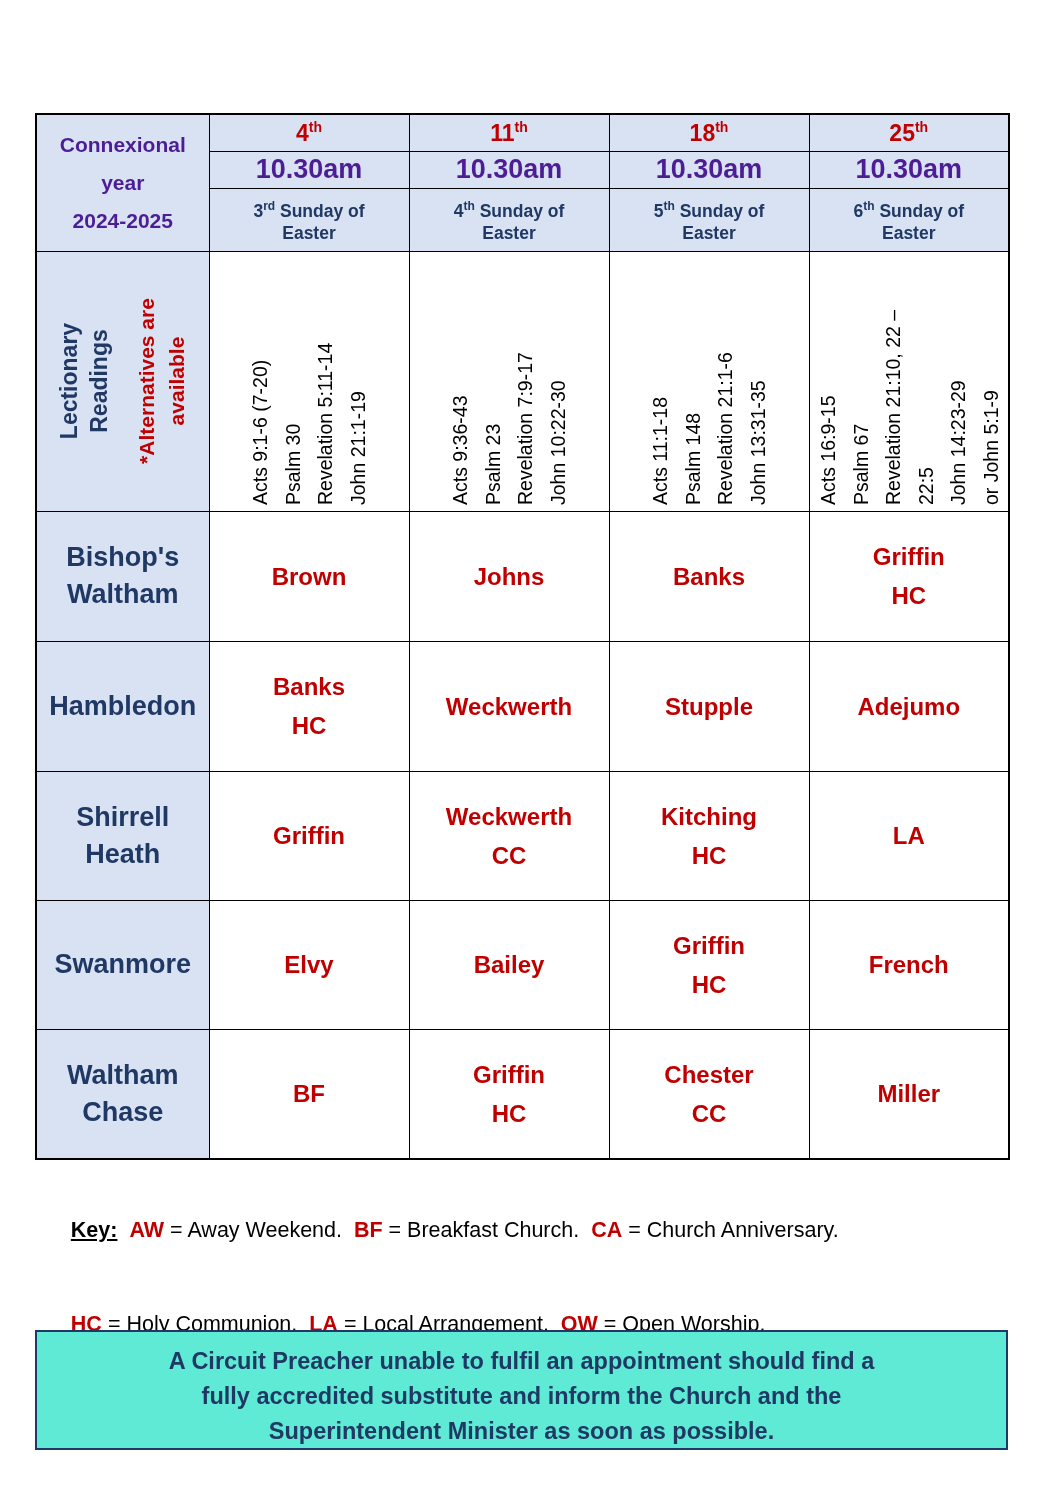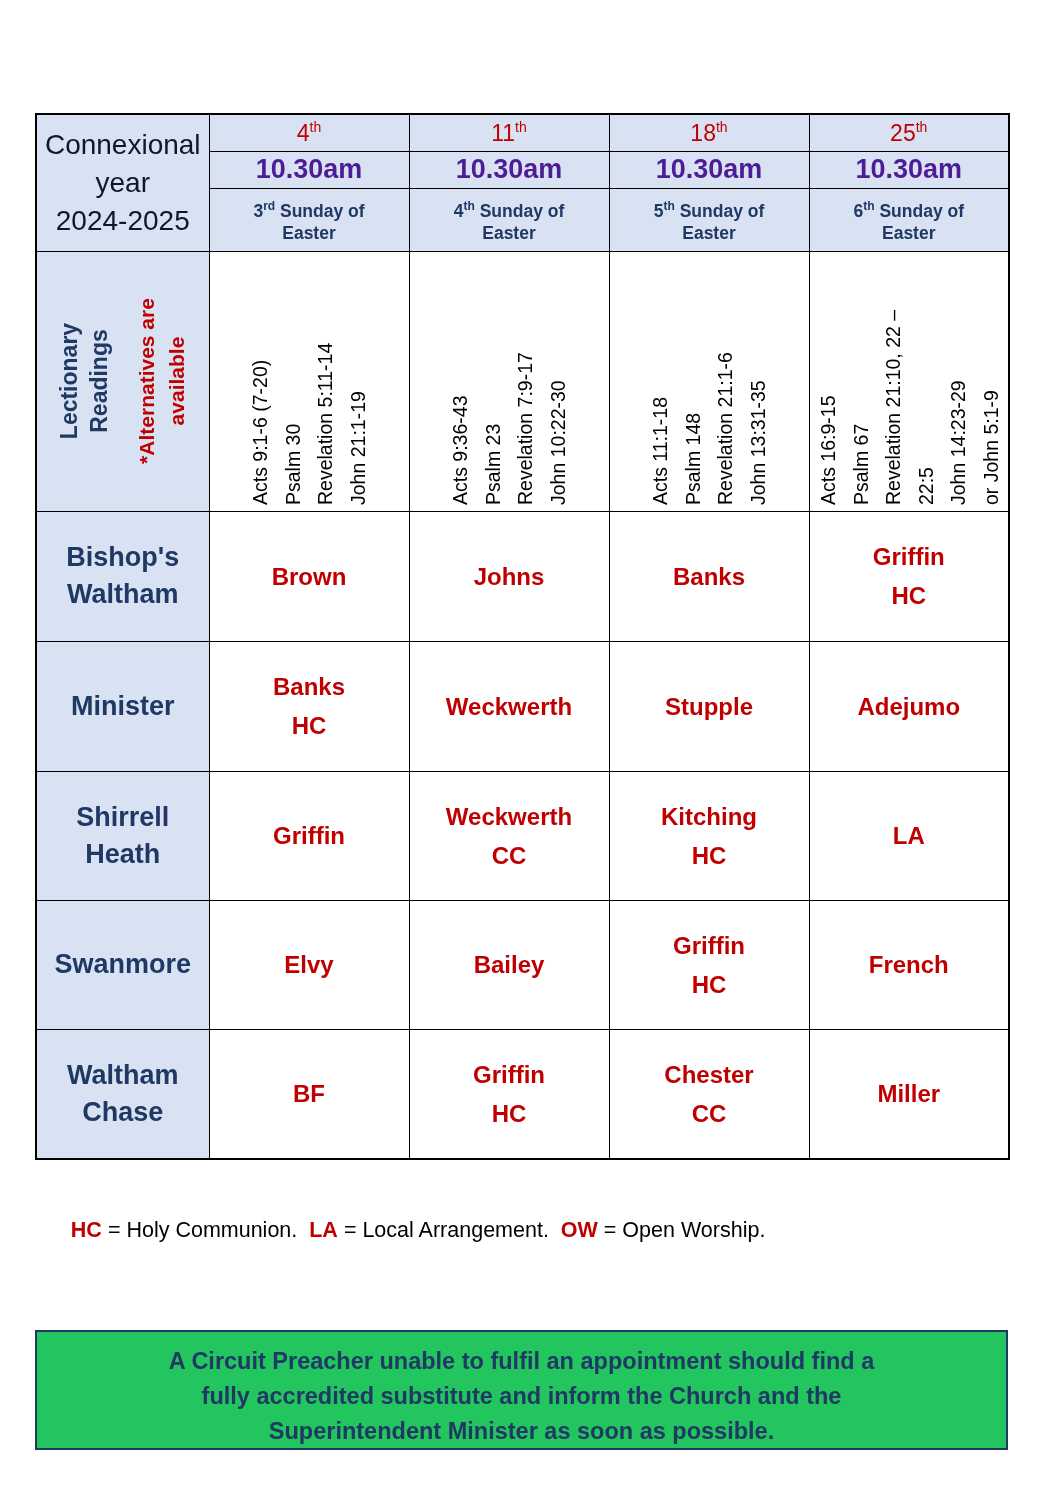--- a/index.html
+++ b/index.html
@@ -15,22 +15,22 @@
   table.plan {
     position: absolute; left: 35px; top: 113px;
     border-collapse: collapse; table-layout: fixed; width: 973px;
     border: 2px solid #000;
   }
   table.plan td { border: 1px solid #000; padding: 0; text-align: center; vertical-align: middle; overflow: hidden; }
 
   td.hdr-bg { background: #d9e2f3; }
   td.white-bg { background: #ffffff; }
 
-  .corner { color: #0f172a; font-weight: normal; font-size: 28px; line-height: 38px; white-space: pre-line; }
-  .date { color: #c00000; font-weight: normal; font-size: 23px; }
+  .corner { color: #4c1d95; font-weight: bold; font-size: 21px; line-height: 38px; white-space: pre-line; }
+  .date { color: #c00000; font-weight: bold; font-size: 23px; }
   .date sup { font-size: 14px; }
   .time { color: #4c1d95; font-weight: bold; font-size: 27px; }
   .sunday { color: #1f3864; font-weight: bold; font-size: 17.5px; line-height: 22px; }
   .sunday sup { font-size: 12px; }
 
   
   .vwrap { position: relative; margin: 0 auto; }
   .vwrap.w-left  { width: 171px; height: 258px; }
   .vwrap.w-col   { width: 198px; height: 258px; }
   .vtext {
@@ -50,21 +50,21 @@
     position: absolute; left: 35px; top: 1183px; width: 980px;
     font-size: 21.5px; line-height: 31.5px; color: #000;
   }
   .key-line { white-space: pre-wrap; }
   .key-label { font-weight: bold; text-decoration: underline; color: #000; margin-right: 12px; }
   .key-abbr { font-weight: bold; color: #c00000; }
   .key-def { color: #000; }
 
   .note {
     position: absolute; left: 35px; top: 1330px; width: 969px; height: 104px;
-    background: #22c55e; border: 2px solid #1f3864;
+    background: #5eead4; border: 2px solid #1f3864;
     color: #1f3864; font-weight: bold; font-size: 23.5px; line-height: 35px;
     text-align: center; white-space: pre-line; padding-top: 12px;
   }
 </style>
 </head>
 <body>
 
 <div class="page">
 
 
@@ -166,21 +166,21 @@
             <div class="appt-name">Banks</div>
             <div class="appt-code"></div>
           </td>
       <td class="white-bg">
             <div class="appt-name">Griffin</div>
             <div class="appt-code">HC</div>
           </td>
     </tr>
 
     <tr style="height:130px">
-      <td class="hdr-bg church">Minister</td>
+      <td class="hdr-bg church">Hambledon</td>
       <td class="white-bg">
             <div class="appt-name">Banks</div>
             <div class="appt-code">HC</div>
           </td>
       <td class="white-bg">
             <div class="appt-name">Weckwerth</div>
             <div class="appt-code"></div>
           </td>
       <td class="white-bg">
             <div class="appt-name">Stupple</div>
@@ -250,20 +250,23 @@
           </td>
       <td class="white-bg">
             <div class="appt-name">Miller</div>
             <div class="appt-code"></div>
           </td>
     </tr>
   </tbody>
     </table>
 
   <div class="key">
+    <div class="key-line">
+      <span class="key-label">Key:</span><span class="key-abbr">AW</span><span class="key-def"> = Away Weekend.  </span><span class="key-abbr">BF</span><span class="key-def"> = Breakfast Church.  </span><span class="key-abbr">CA</span><span class="key-def"> = Church Anniversary.</span>
+    </div>
     <div class="key-line">
       <span class="key-abbr">HC</span><span class="key-def"> = Holy Communion.  </span><span class="key-abbr">LA</span><span class="key-def"> = Local Arrangement.  </span><span class="key-abbr">OW</span><span class="key-def"> = Open Worship.</span>
     </div>
     <div class="key-line">
       
     </div>
   </div>
 
   <div class="note">A Circuit Preacher unable to fulfil an appointment should find a
 fully accredited substitute and inform the Church and the

